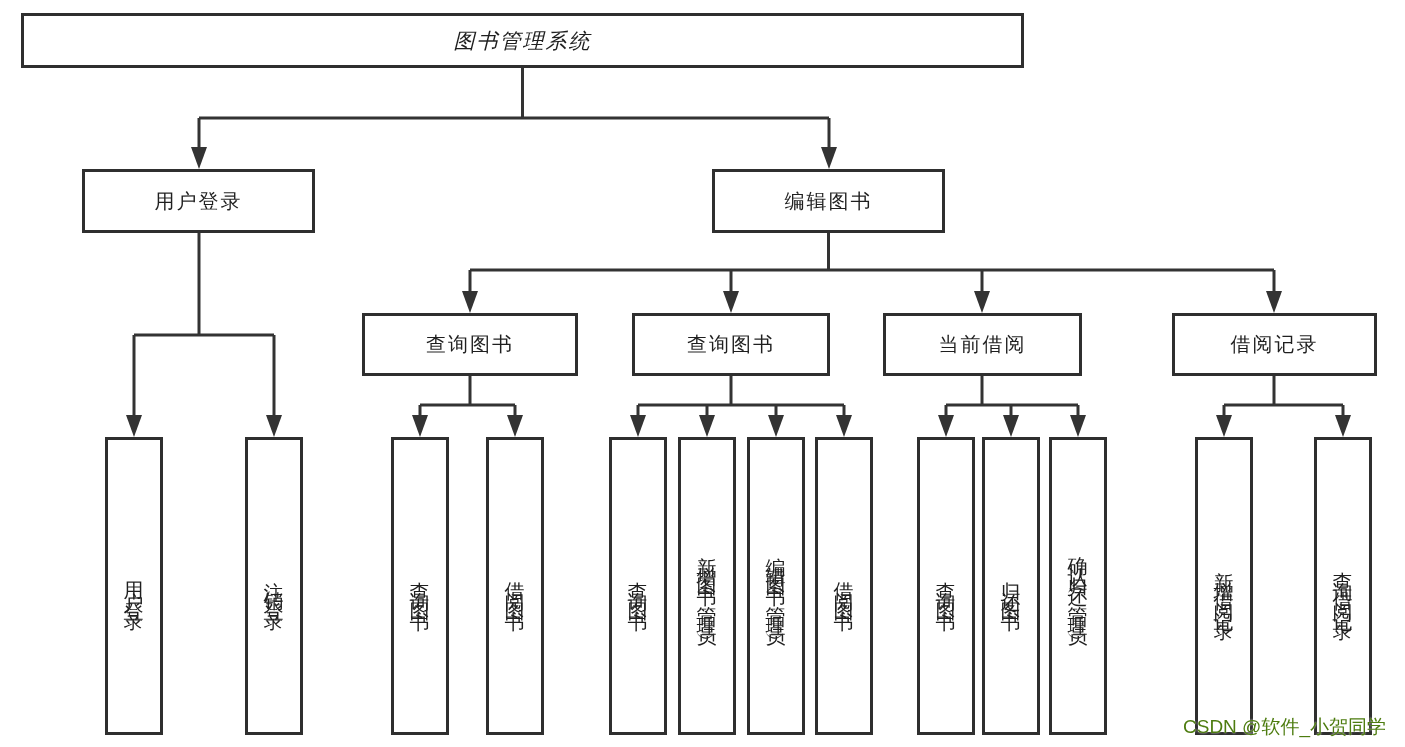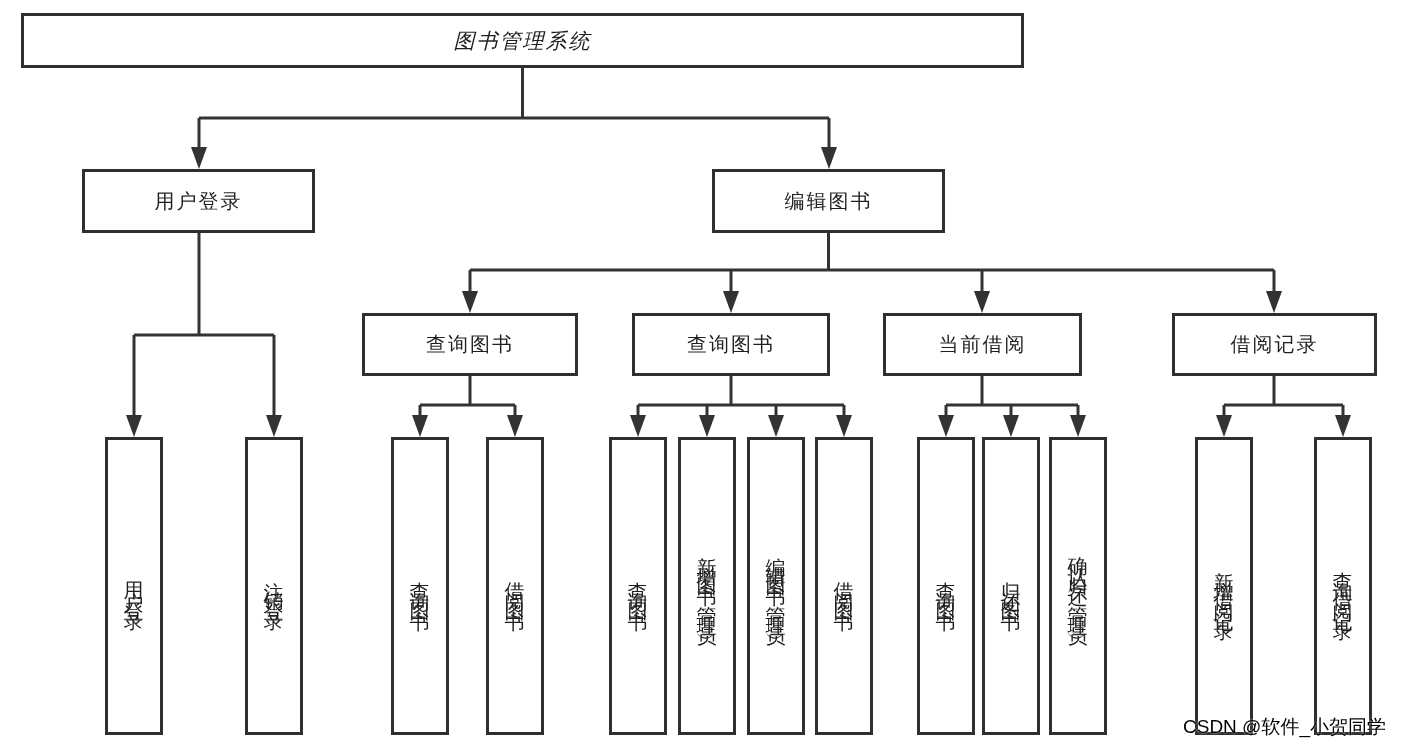--- a/index.html
+++ b/index.html
@@ -19,21 +19,21 @@
     color:#1f1f1f;
   }
   .htext{font-size:20px;letter-spacing:2px;white-space:nowrap;}
   .root .htext{font-size:21px;font-style:italic;}
   .vtext{
     writing-mode:vertical-rl;text-orientation:mixed;
     font-size:20px;letter-spacing:10px;line-height:1;white-space:nowrap;
   }
   .watermark{
     position:absolute;left:1183px;top:714px;z-index:2;
-    font-size:19px;color:#000000;white-space:nowrap;
+    font-size:19px;color:#4d7c0f;white-space:nowrap;
     text-shadow:0 0 2px #ffffff;
   }
 </style>
 </head>
 <body>
 
 <div id="canvas">
 
   <svg class="wires" width="1405" height="747" viewBox="0 0 1405 747">
 

